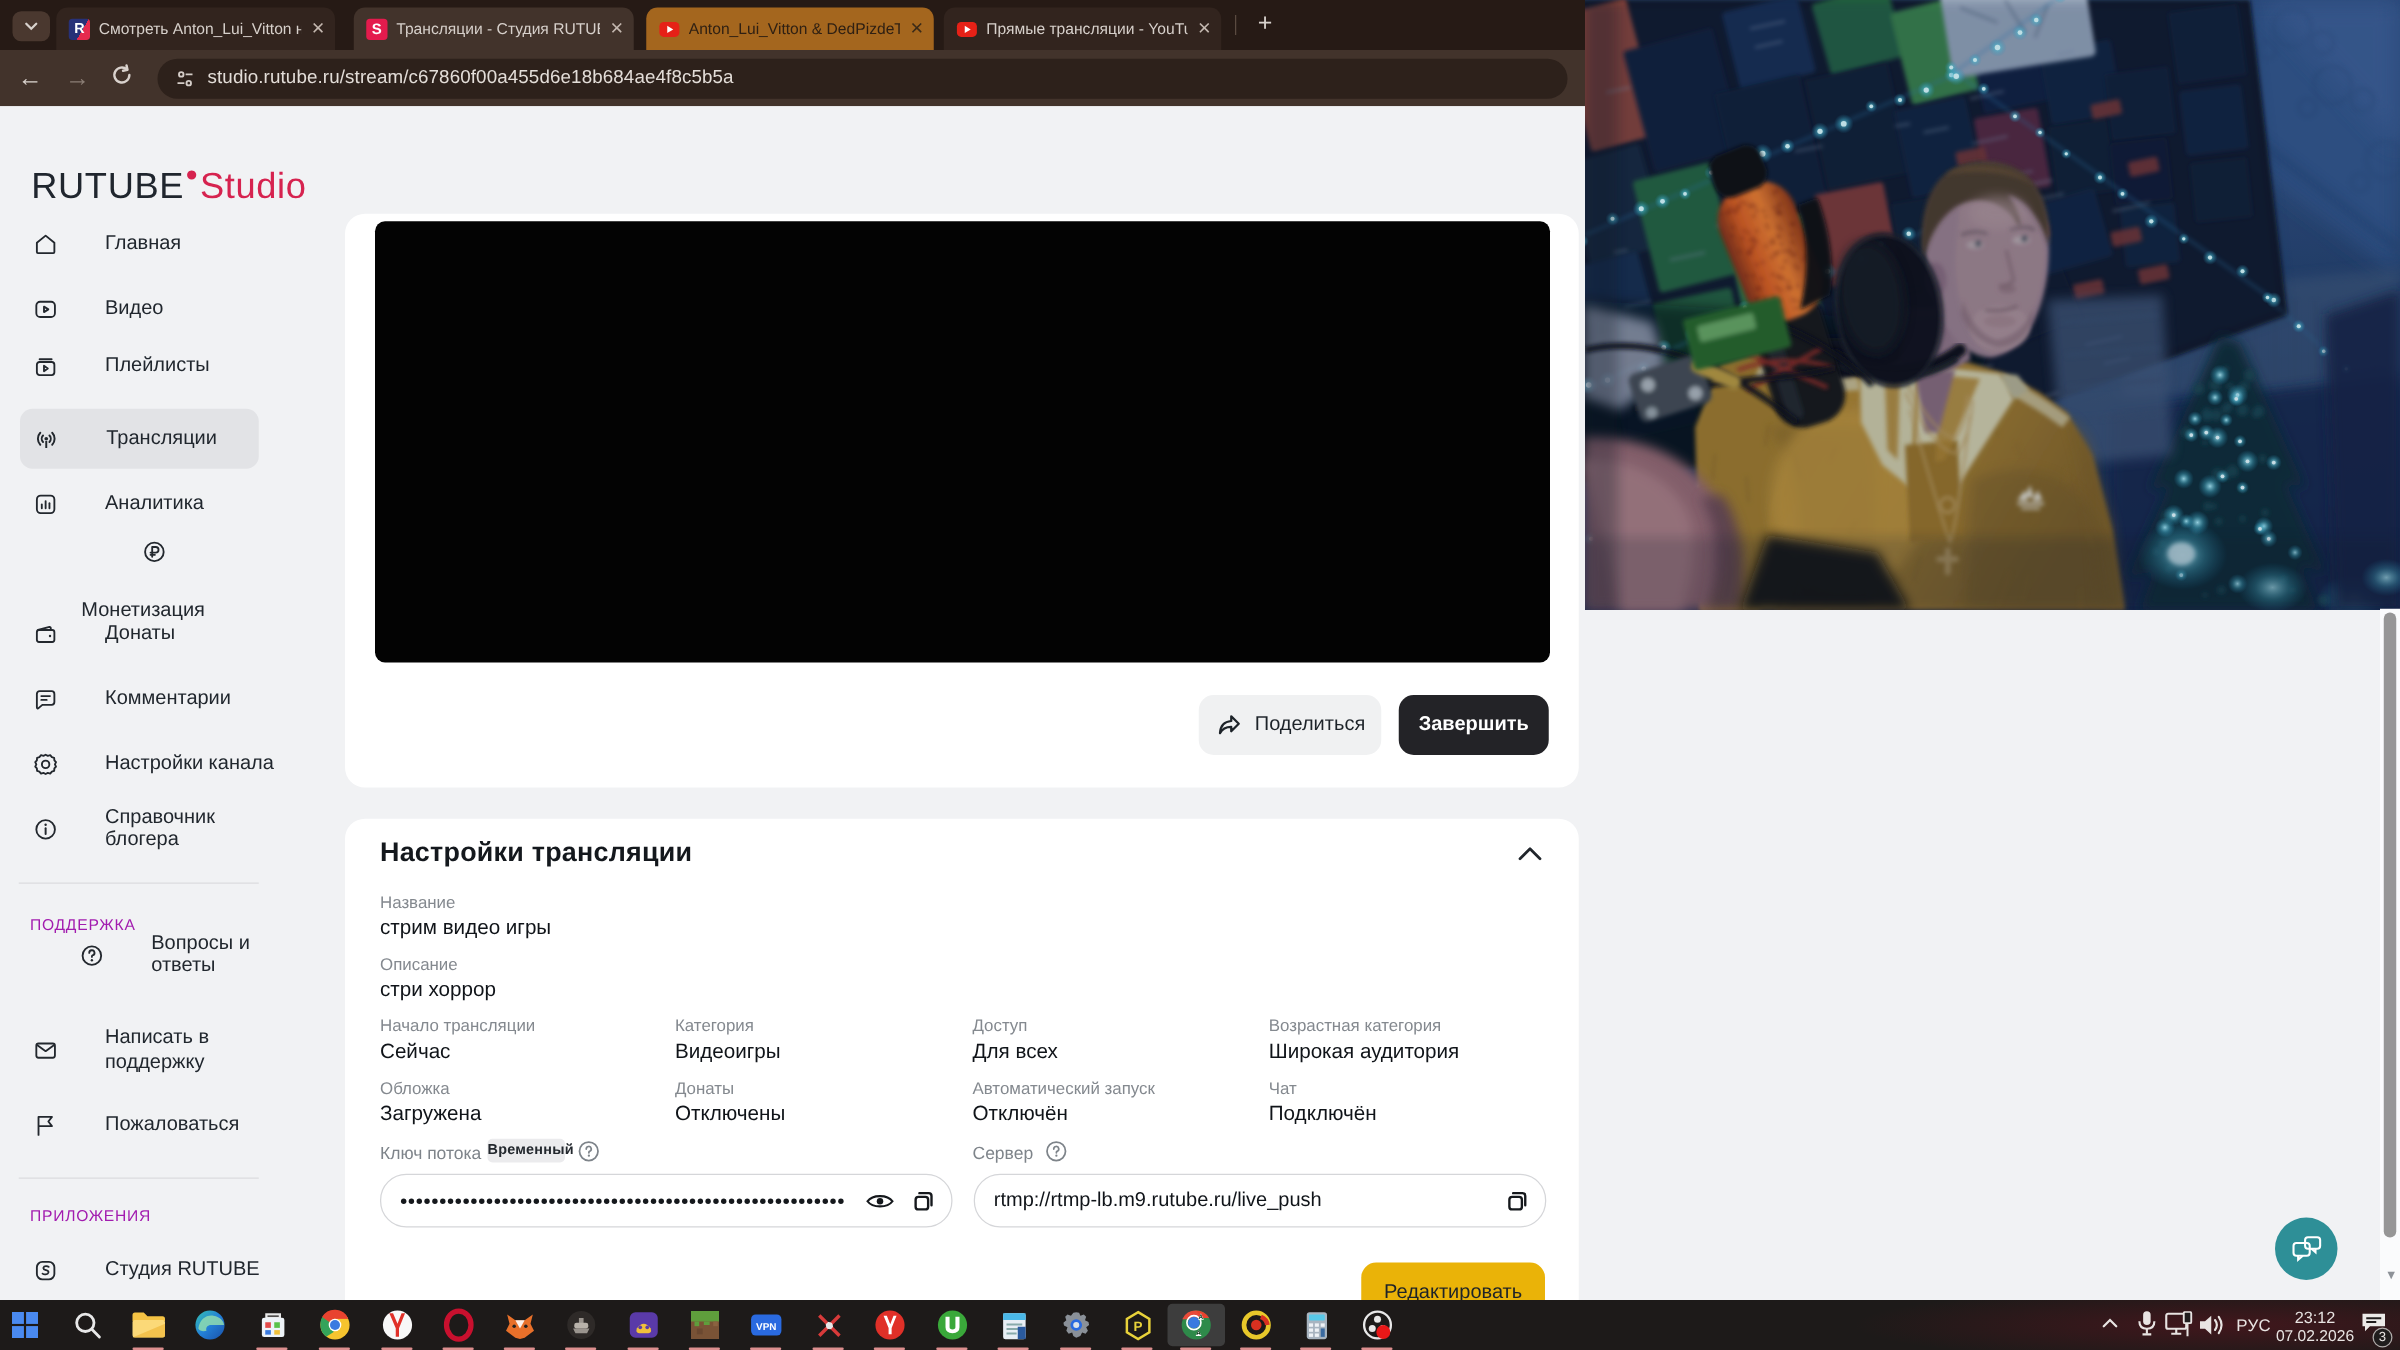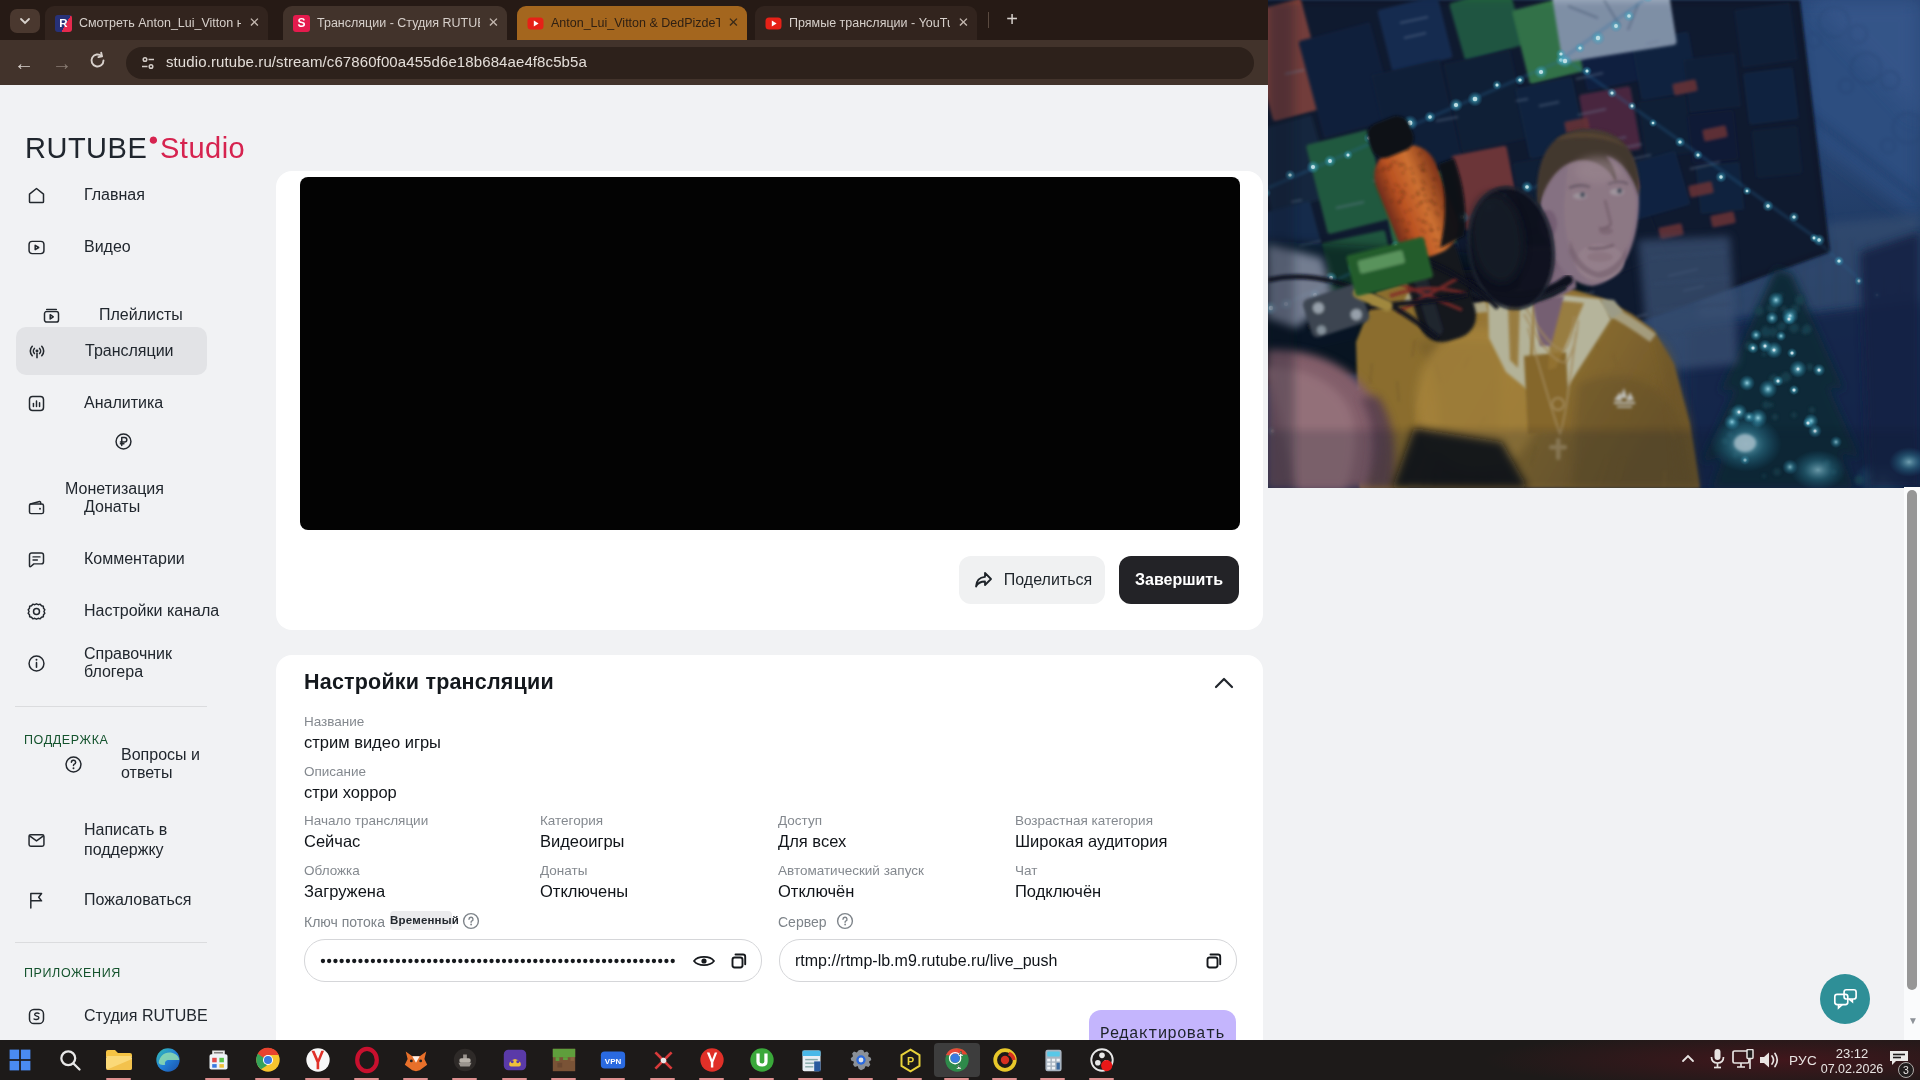--- a/index.html
+++ b/index.html
@@ -18,30 +18,30 @@
 .navic { position:absolute; top:50%; transform:translateY(-50%); color:#d9d2cd; font-size:20px; }
 #urlbox { position:absolute; left:126px; top:7px; width:1128px; height:32px; background:#2d211b; border-radius:16px; }
 #urlbox .tune { position:absolute; left:14px; top:8px; width:16px; height:16px; }
 #urlbox .utext { position:absolute; left:40px; top:6px; font-size:15px; color:#e3ddd8; letter-spacing:0.1px; }
 
 
 .sideitem { position:absolute; left:0; width:220px; height:48px; display:flex; align-items:center; color:#21272e; font-size:16px;gap:28px; }
 .sideitem svg { margin:0 0 0 26px; flex:0 0 auto; }
 .sideitem span { margin-left:9px; }
 #selpill { position:absolute; left:16px; top:327px; width:191px; height:48px; background:#e2e3e6; border-radius:10px; }
-.sidesec { position:absolute; left:24px; font-size:12.5px; color:#14532d; letter-spacing:0.6px; }
+.sidesec { position:absolute; left:24px; font-size:12.5px; color:#a21caf; letter-spacing:0.6px; }
 .sidediv { position:absolute; left:15px; width:192px; height:1px; background:#dbdcde; }
 
 
 .card { position:absolute; background:#fff; border-radius:16px; }
 #player { position:absolute; left:300px; top:177px; width:940px; height:353px; background:#030303; border-radius:8px; }
 .btn { position:absolute; border-radius:12px; font-size:16px; display:flex; align-items:center; justify-content:center; }
 #shareBtn { left:959px; top:556px; width:146px; height:48px; background:#f0f1f2; color:#1d2329; }
 #endBtn { left:1119px; top:556px; width:120px; height:48px; background:#232327; color:#fff; font-weight:bold; }
-#editBtn { left:1089px; top:1010px; width:147px; height:48px; background:#c4b5fd; color:#1d2329;font-family:Liberation Mono, monospace; }
+#editBtn { left:1089px; top:1010px; width:147px; height:48px; background:#eab308; color:#1d2329; }
 h1.settings { position:absolute; left:304px; top:670px; font-size:21.5px; color:#14181d; letter-spacing:0.2px; }
 .flabel { position:absolute; font-size:13.5px; color:#84898f; }
 .fvalue { position:absolute; font-size:16.5px; color:#101419; }
 .badge { position:absolute; left:390px; top:911px; width:62px; height:19px; background:#ebebed; border-radius:4px; font-size:11.5px; color:#23282e; font-weight:bold; text-align:center; line-height:19px; letter-spacing:0.2px; }
 .input { position:absolute; top:939px; height:43px; border:1.2px solid #d5d6d9; border-radius:21px; background:#fff; }
 #dots { position:absolute; left:320px; top:954px; width:360px; height:14px; }
 
 
 #chatcard { position:absolute; left:1290px; top:488px; width:378px; height:89px; background:#fff; border-radius:0 0 14px 14px; }
 #chatinput { position:absolute; left:55px; top:11px; width:304px; height:34px; border:1px solid #d9dadc; border-radius:8px; }
@@ -137,21 +137,21 @@
         </svg>
         <span>Главная</span>
       </div>
 <div class="sideitem" style="top:223px;">
         <svg width="21" height="21" viewBox="0 0 24 24">
           <rect x="3.5" y="5" width="17" height="14" rx="3.5" fill="none" stroke="#23282e" stroke-width="1.7" stroke-linecap="round" stroke-linejoin="round"></rect>
           <path d="M10.5 9.5 L14.5 12 L10.5 14.5 Z" fill="none" stroke="#23282e" stroke-width="1.7" stroke-linecap="round" stroke-linejoin="round"></path>
         </svg>
         <span>Видео</span>
       </div>
-<div class="sideitem" style="top:291px;margin-left:15px;">
+<div class="sideitem" style="top:269px;">
         <svg width="21" height="21" viewBox="0 0 24 24">
           <rect x="4" y="7.5" width="16" height="12" rx="2.5" fill="none" stroke="#23282e" stroke-width="1.7" stroke-linecap="round" stroke-linejoin="round"></rect>
           <line x1="6.5" y1="5" x2="17.5" y2="5" stroke="#23282e" stroke-width="1.7" stroke-linecap="round"></line>
           <path d="M10.5 11 L14 13.5 L10.5 16 Z" fill="none" stroke="#23282e" stroke-width="1.7" stroke-linecap="round" stroke-linejoin="round"></path>
         </svg>
         <span>Плейлисты</span>
       </div>
 <div class="sideitem" style="top:327px;">
         <svg width="22" height="22" viewBox="0 0 24 24">
           <circle cx="12" cy="12" r="1.6" fill="#23282e"></circle>

